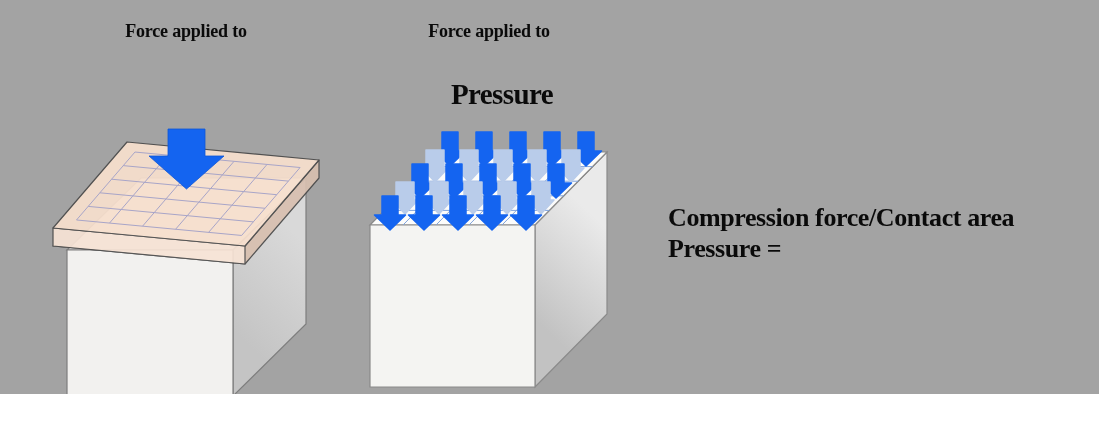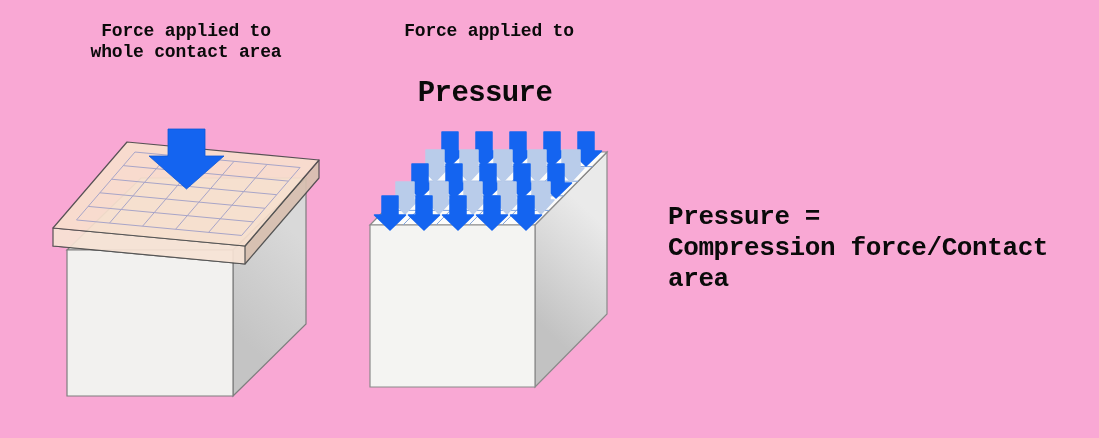--- a/index.html
+++ b/index.html
@@ -1,32 +1,32 @@
 <!DOCTYPE html>
 <html><head>
 <meta charset="utf-8">
 <style>
   html,body{margin:0;padding:0;background:#ffffff;}
   .canvas{
-    position:relative;width:1099px;height:438px;background:#f9a8d4;
-    font-family:Liberation Mono, monospace;color:#0a0a0a;overflow:hidden;
+    position:relative;width:1099px;height:394px;background:#a3a3a3;
+    font-family:Liberation Serif, serif;color:#0a0a0a;overflow:hidden;
   }
   .diagram-svg{position:absolute;left:0;top:0;}
   .caption{
     position:absolute;width:300px;text-align:center;
     font-weight:bold;font-size:18px;line-height:21px;letter-spacing:-0.2px;
   }
   .caption-left{left:36px;top:21px;}
   .caption-mid{left:339px;top:21px;}
   .fig-title{
     position:absolute;width:300px;text-align:center;
     font-weight:bold;font-size:29px;line-height:32px;letter-spacing:-0.6px;
   }
   .title-left{left:36px;top:78px;}
-  .title-mid{left:335px;top:78px;}
+  .title-mid{left:352px;top:78px;}
   .formula{
     position:absolute;left:668px;top:202px;width:430px;text-align:left;
     font-weight:bold;font-size:26px;line-height:31px;letter-spacing:-0.4px;
   }
 </style>
 </head>
 <body>
 
 <div class="canvas">
 
@@ -105,26 +105,25 @@
           <use href="#small-arrow" xlink:href="#small-arrow" x="424" y="230" fill="#1464F0" stroke="#1464F0" stroke-width="1.5" stroke-linejoin="round"></use>
           <use href="#small-arrow" xlink:href="#small-arrow" x="458" y="230" fill="#1464F0" stroke="#1464F0" stroke-width="1.5" stroke-linejoin="round"></use>
           <use href="#small-arrow" xlink:href="#small-arrow" x="492" y="230" fill="#1464F0" stroke="#1464F0" stroke-width="1.5" stroke-linejoin="round"></use>
           <use href="#small-arrow" xlink:href="#small-arrow" x="526" y="230" fill="#1464F0" stroke="#1464F0" stroke-width="1.5" stroke-linejoin="round"></use>
         </g>
     </g>
   </svg>
 
   <div class="caption caption-left">
     <div>Force applied to</div>
-    <div>whole contact area</div>
   </div>
 
   <div class="caption caption-mid">
     <div>Force applied to</div>
   </div>
   <div class="fig-title title-mid">Pressure</div>
 
   <div class="formula">
+    <div>Compression force/Contact area</div>
     <div>Pressure =</div>
-    <div>Compression force/Contact area</div>
   </div>
 
 </div>
 
 </body></html>

